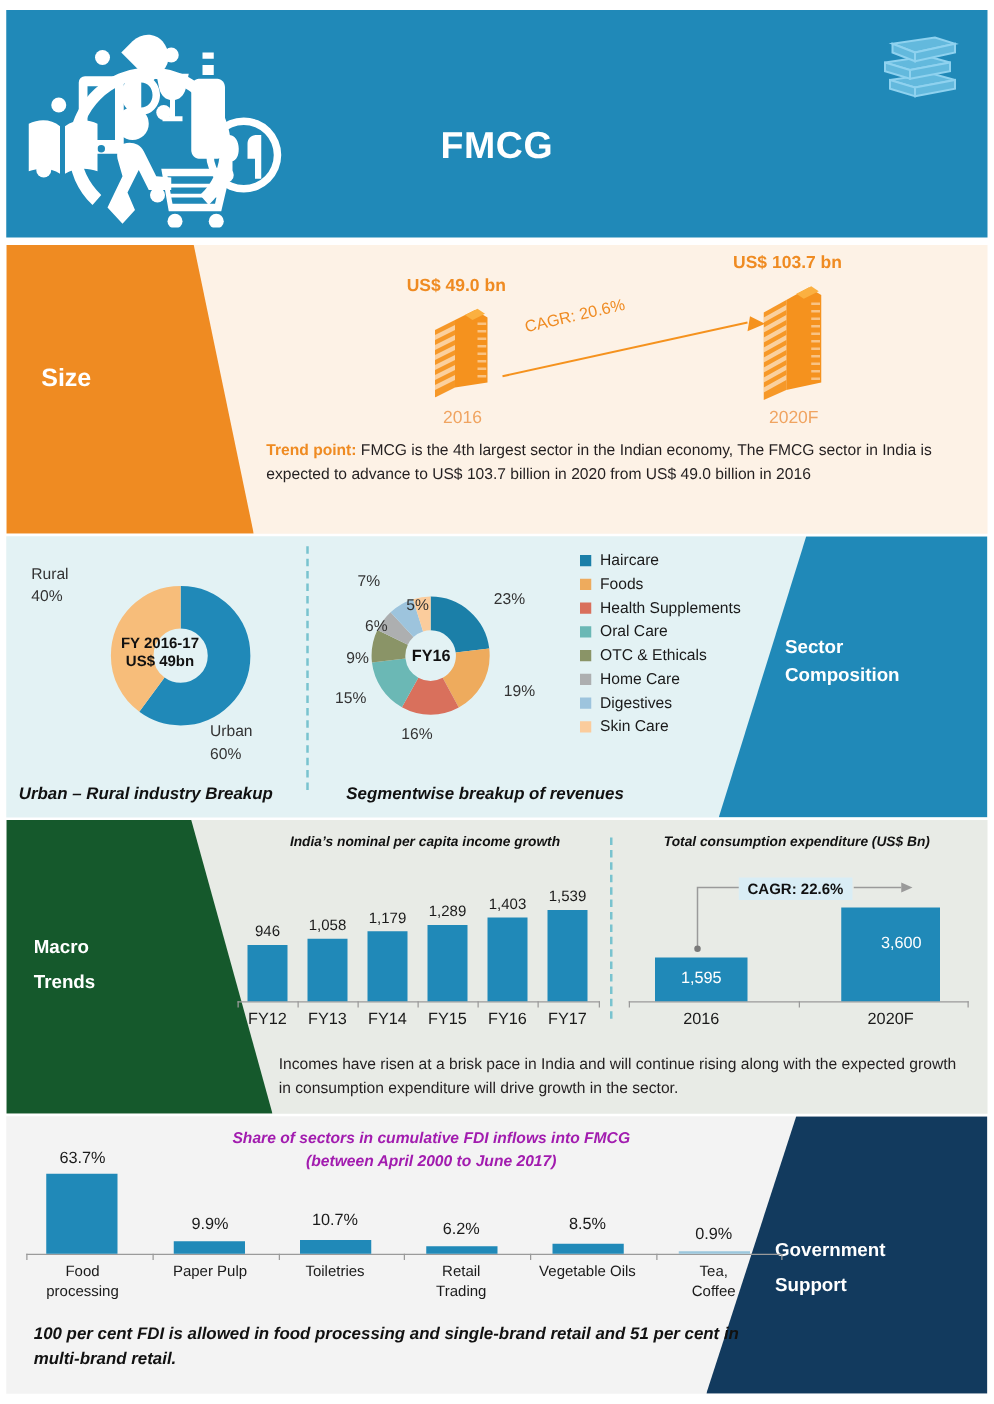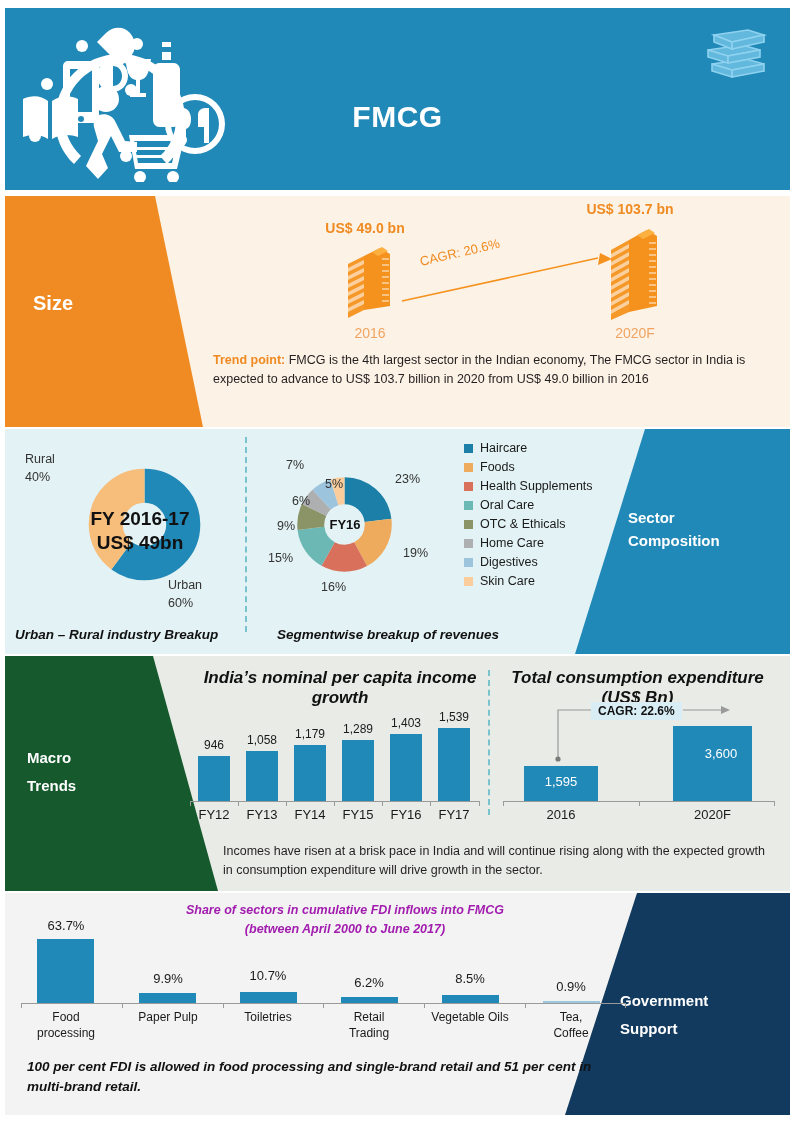--- a/index.html
+++ b/index.html
@@ -84,21 +84,21 @@
   }
   .macro-tab{
     position:absolute;left:0;top:0;width:215px;height:235px;
     background:#15592c;
     clip-path:polygon(0 0,148px 0,213px 235px,0 235px);
   }
   .macro-tab-label{
     position:absolute;left:22px;top:88px;color:#fff;font-size:15px;font-weight:bold;line-height:1.85;
   }
   .chart-title{
-    position:absolute;font-size:17px;font-style:italic;font-weight:bold;color:#111;
+    position:absolute;font-size:11px;font-style:italic;font-weight:bold;color:#111;
   }
   .bar{position:absolute;background:#2089b8;}
   .bar-val{position:absolute;font-size:12px;color:#1a1a1a;text-align:center;}
   .bar-val-in{position:absolute;font-size:13px;color:#ffffff;text-align:center;}
   .axis-line{position:absolute;background:#9a9a9a;height:1px;}
   .tick{position:absolute;background:#9a9a9a;width:1px;height:5px;}
   .axis-lbl{position:absolute;font-size:13px;color:#1a1a1a;text-align:center;}
   .macro-note{
     position:absolute;left:218px;top:186px;width:545px;font-size:12.5px;
     color:#231f20;line-height:1.55;
@@ -281,21 +281,21 @@
     <div class="dash-div"></div>
 
     <div class="donut-wrap" style="left:62px;top:18px;">
       <svg width="155" height="155" viewBox="0 0 100 100">
 
         <circle r="25" cx="50" cy="50" fill="transparent" stroke="#2089b8" stroke-width="22" stroke-dasharray="94.25 157.08" transform="rotate(-90 50 50)"></circle>
 
         <circle r="25" cx="50" cy="50" fill="transparent" stroke="#f7bd7a" stroke-width="22" stroke-dasharray="62.83 157.08" stroke-dashoffset="-94.25" transform="rotate(-90 50 50)"></circle>
       </svg>
     </div>
-    <div class="pie-center" style="left:80px;top:78px;width:110px;font-size:19px;">
+    <div class="pie-center" style="left:68px;top:78px;width:110px;font-size:12px;">
       <span>FY 2016-17</span><br>
       <span>US$ 49bn</span>
     </div>
     <div class="pie-label" style="left:20px;top:22px;line-height:1.4;">
       <div>Rural</div>
       <div>40%</div>
     </div>
     <div class="pie-label" style="left:163px;top:148px;line-height:1.4;">
       <div>Urban</div>
       <div>60%</div>

